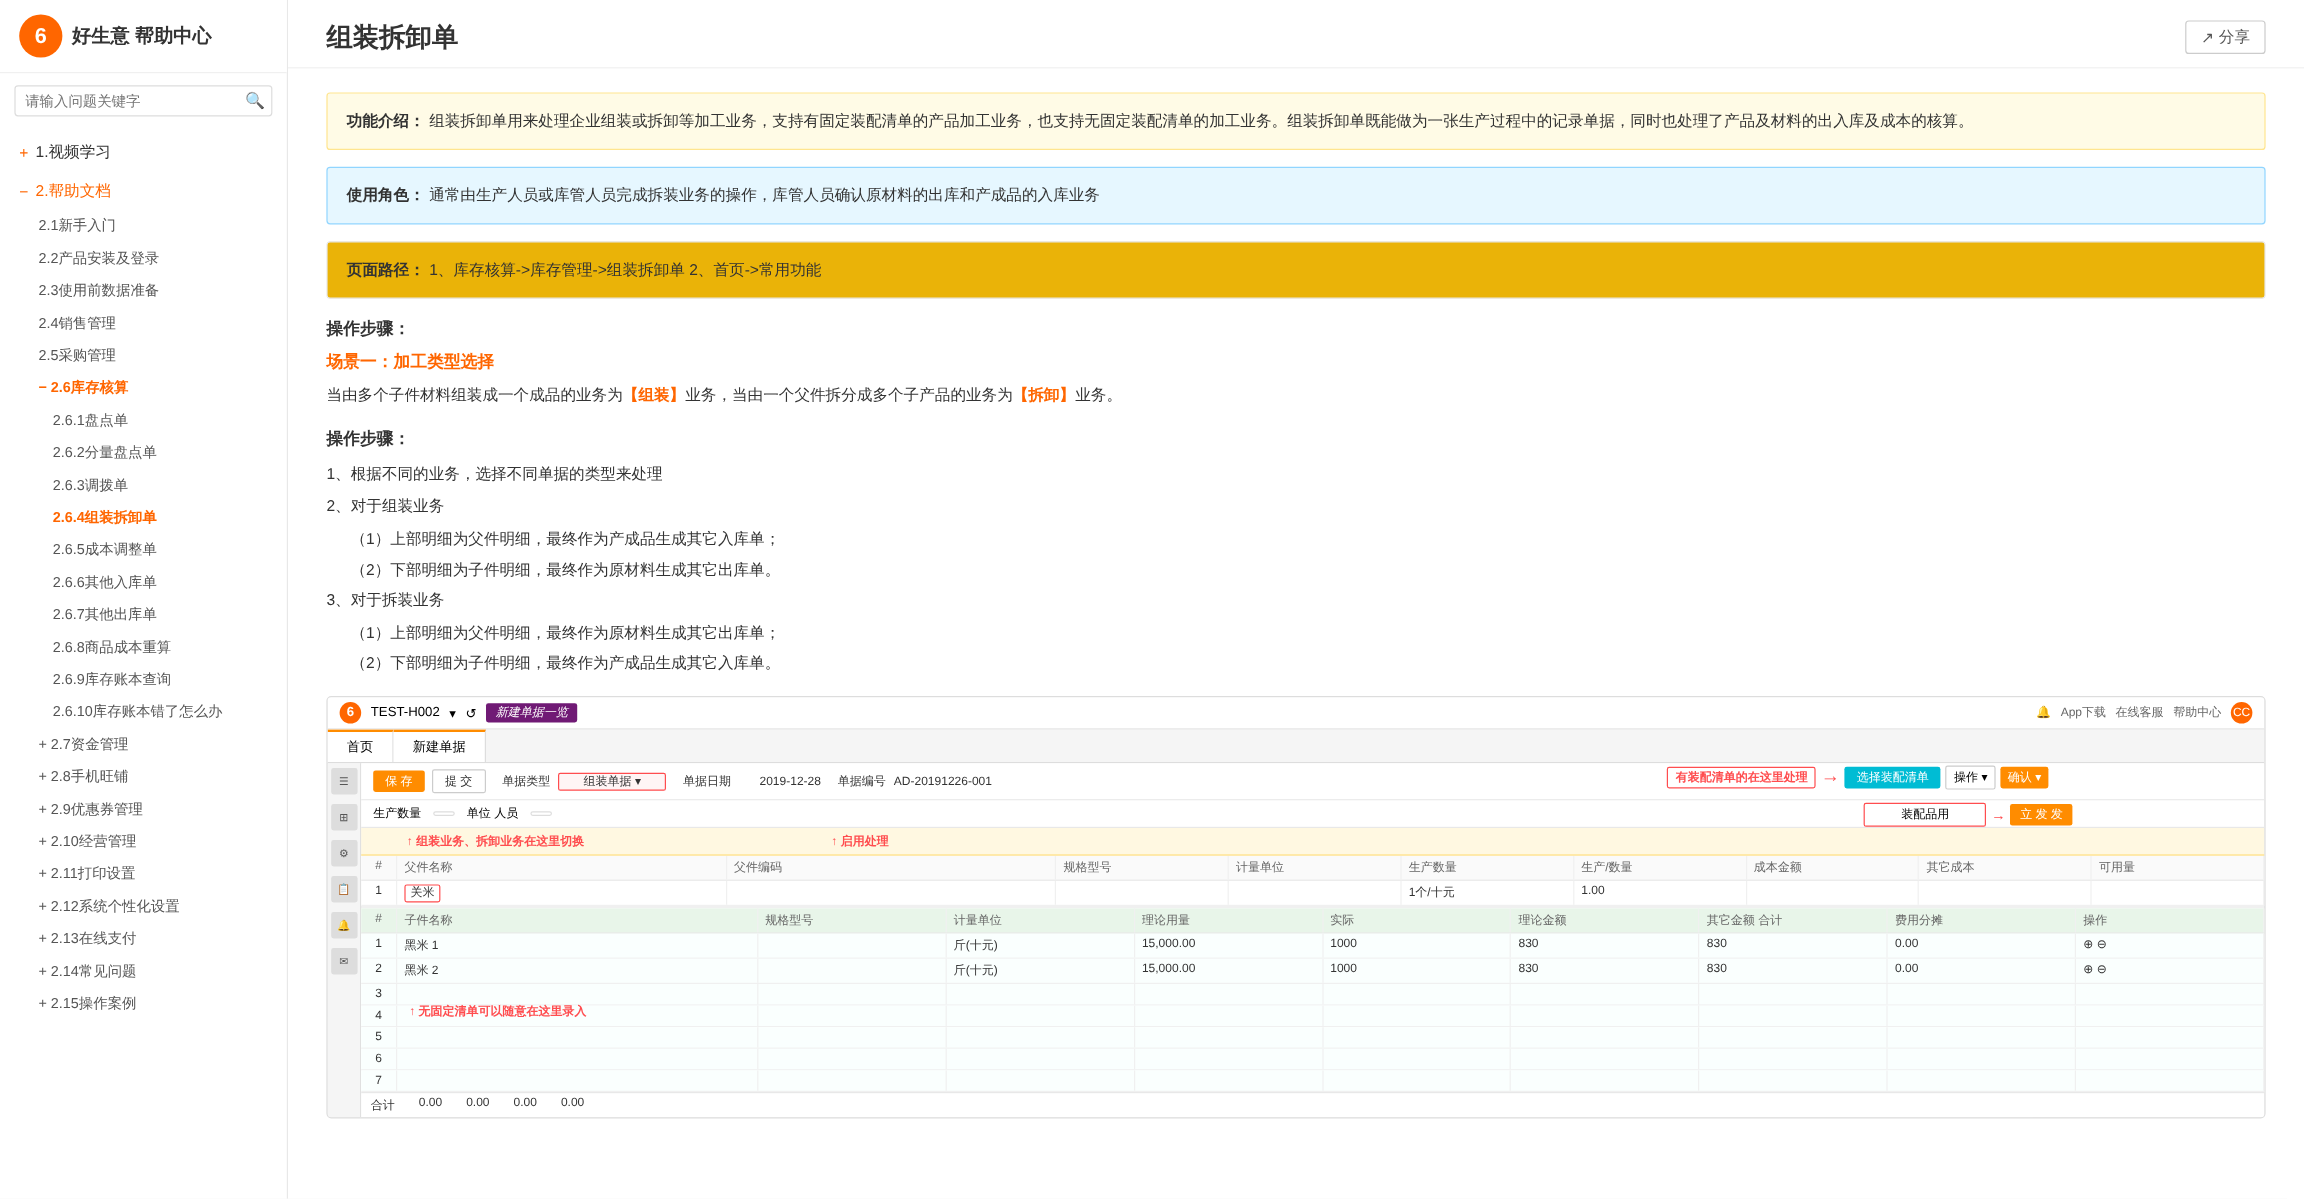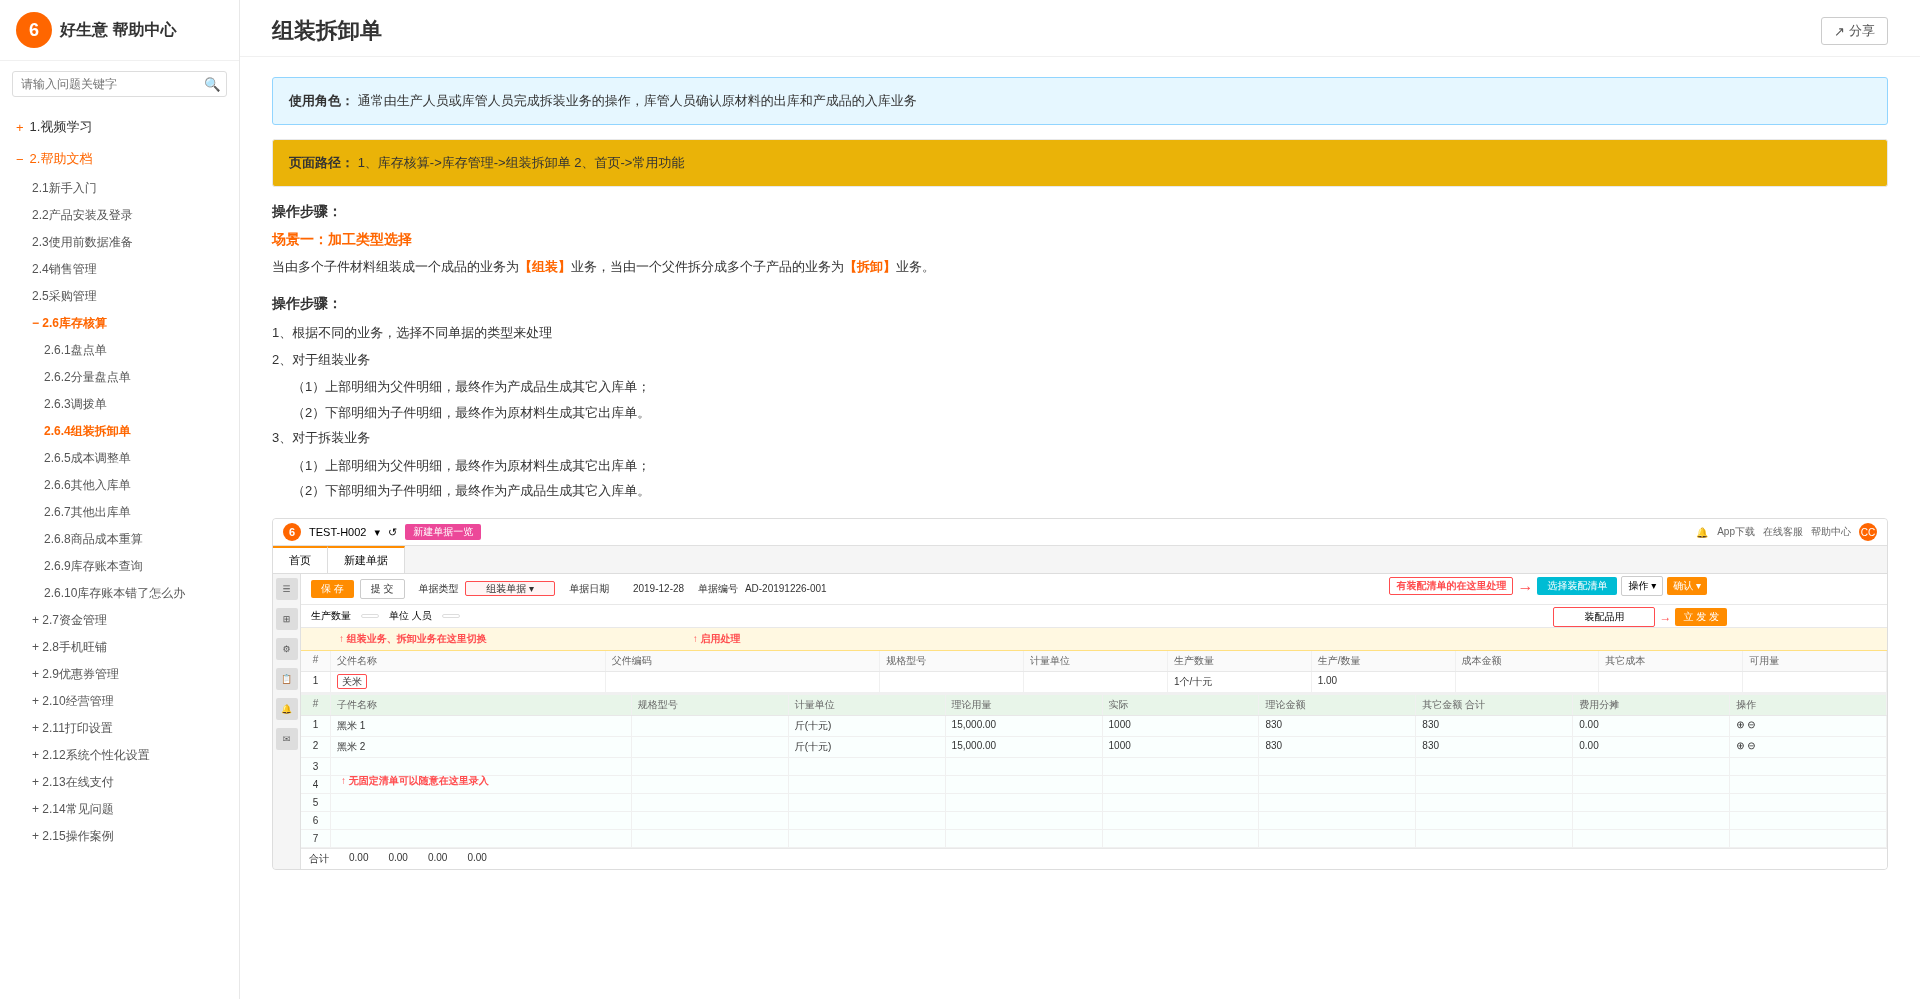--- a/index.html
+++ b/index.html
@@ -297,20 +297,24 @@
   <div id="main-header">
     <h1 class="page-title">组装拆卸单</h1>
     <button class="share-btn">
       <span>↗</span>
       <span>分享</span>
     </button>
   </div>
 
   <div id="main-content">
 
+    <div class="info-block">
+      <span style="font-weight:bold;">功能介绍：</span>
+      <span>组装拆卸单用来处理企业组装或拆卸等加工业务，支持有固定装配清单的产品加工业务，也支持无固定装配清单的加工业务。组装拆卸单既能做为一张生产过程中的记录单据，同时也处理了产品及材料的出入库及成本的核算。</span>
+    </div>
 
     <div class="info-block blue">
       <span style="font-weight:bold;">使用角色：</span>
       <span>通常由生产人员或库管人员完成拆装业务的操作，库管人员确认原材料的出库和产成品的入库业务</span>
     </div>
 
     <div class="info-block path">
       <span style="font-weight:bold;">页面路径：</span>
       <span>1、库存核算-&gt;库存管理-&gt;组装拆卸单 2、首页-&gt;常用功能</span>
     </div>
@@ -332,21 +336,21 @@
     <div class="sub-step-item">（2）下部明细为子件明细，最终作为产成品生成其它入库单。</div>
 
     <div class="screenshot-container sc-wrapper" style="margin-top:16px;">
 
       <div style="background:#fff; border-bottom:1px solid #e0e0e0; padding:4px 10px; display:flex; align-items:center; justify-content:space-between; font-size:11px;">
         <div style="display:flex;align-items:center;gap:8px;">
           <span style="background:#ff6600;color:#fff;width:18px;height:18px;border-radius:50%;display:inline-flex;align-items:center;justify-content:center;font-size:11px;font-weight:bold;">6</span>
           <span>TEST-H002</span>
           <span>▾</span>
           <span>↺</span>
-          <span style="background:#ec4899;color:#fff;padding:1px 8px;border-radius:2px;font-size:10px;">新建单据一览</span>
+          <span style="background:#701a75;color:#fff;padding:1px 8px;border-radius:2px;font-size:10px;font-style:italic;">新建单据一览</span>
         </div>
         <div style="display:flex;align-items:center;gap:8px;font-size:10px;color:#666;">
           <span>🔔</span>
           <span>App下载</span>
           <span>在线客服</span>
           <span>帮助中心</span>
           <span style="background:#ff6600;color:#fff;border-radius:50%;width:18px;height:18px;display:inline-flex;align-items:center;justify-content:center;">CC</span>
         </div>
       </div>
 

